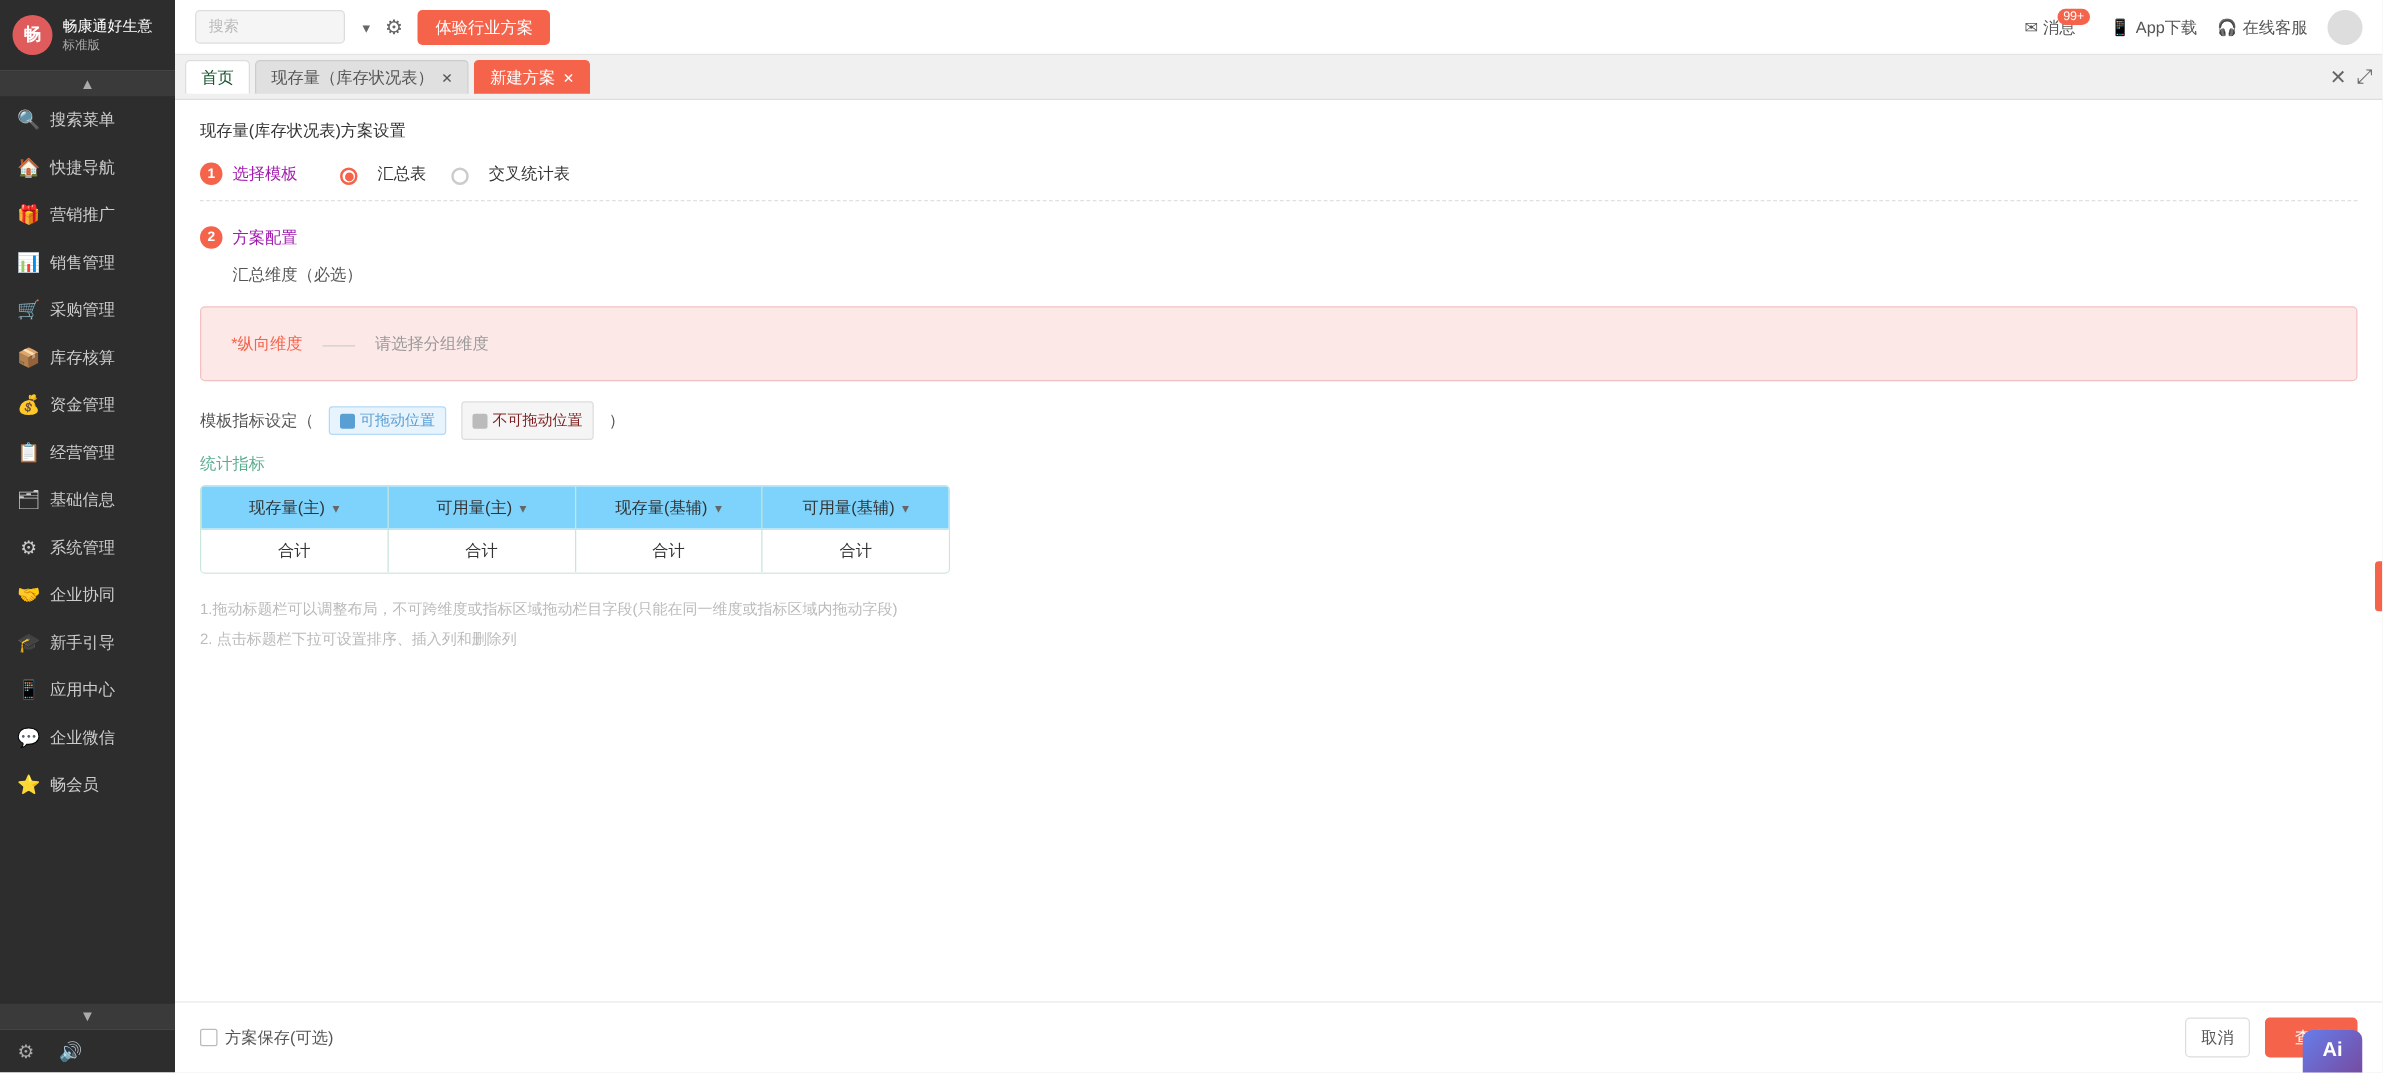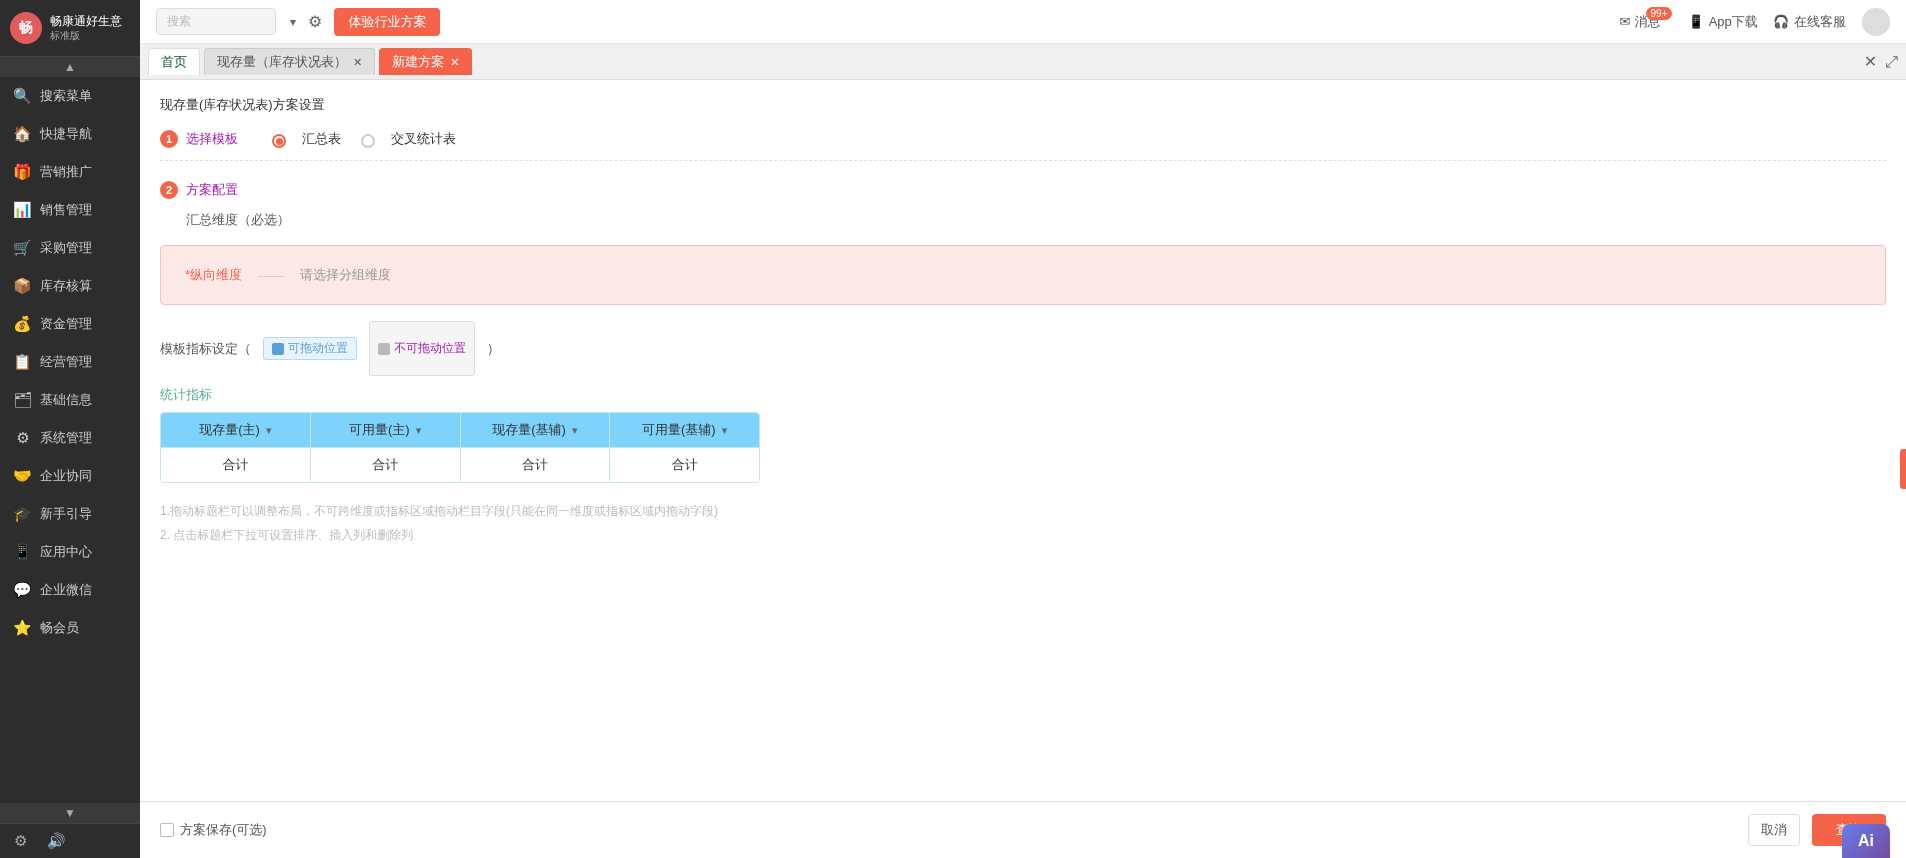--- a/index.html
+++ b/index.html
@@ -295,23 +295,23 @@
       width: 12px; height: 12px;
       background: #5a9fd4;
       border-radius: 2px;
       display: inline-block;
     }
     .non-draggable-badge {
       display: inline-flex; align-items: center;
       background: #f5f5f5;
       border: 1px solid #ddd;
       border-radius: 3px;
-      padding: 18px 8px;
+      padding: 6px 8px;
       font-size: 12px;
-      color: #a21caf;
+      color: #7f1d1d;
       gap: 4px;
     }
     .non-draggable-badge::before {
       content: '';
       width: 12px; height: 12px;
       background: #bbb;
       border-radius: 2px;
       display: inline-block;
     }
 

